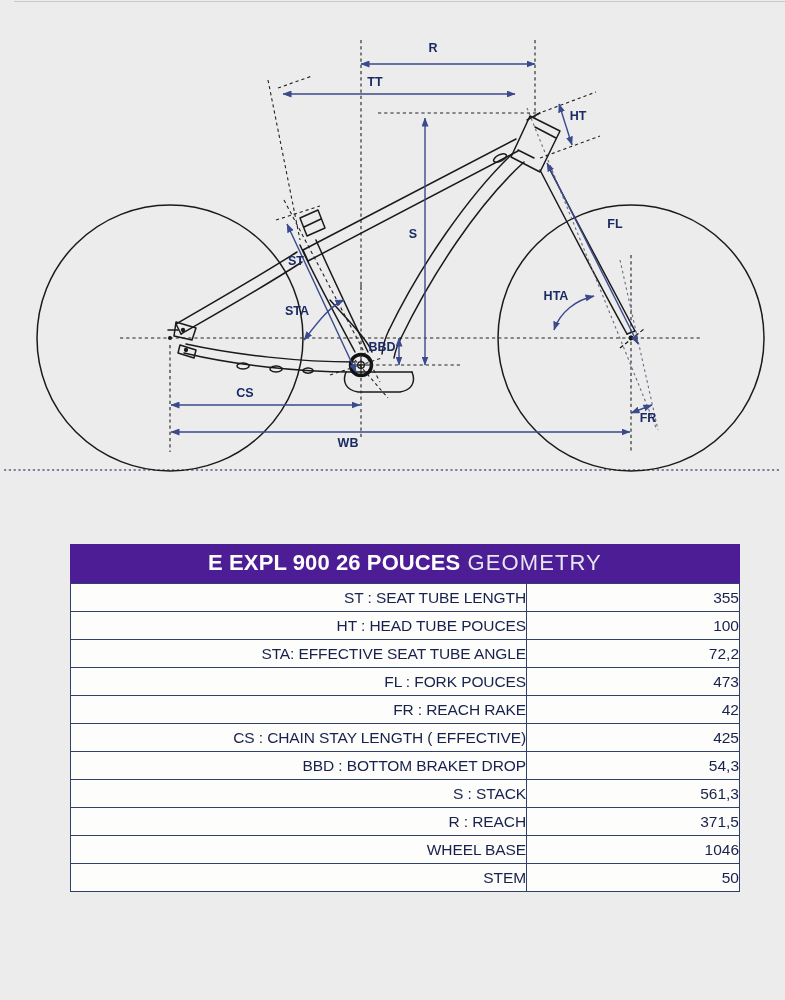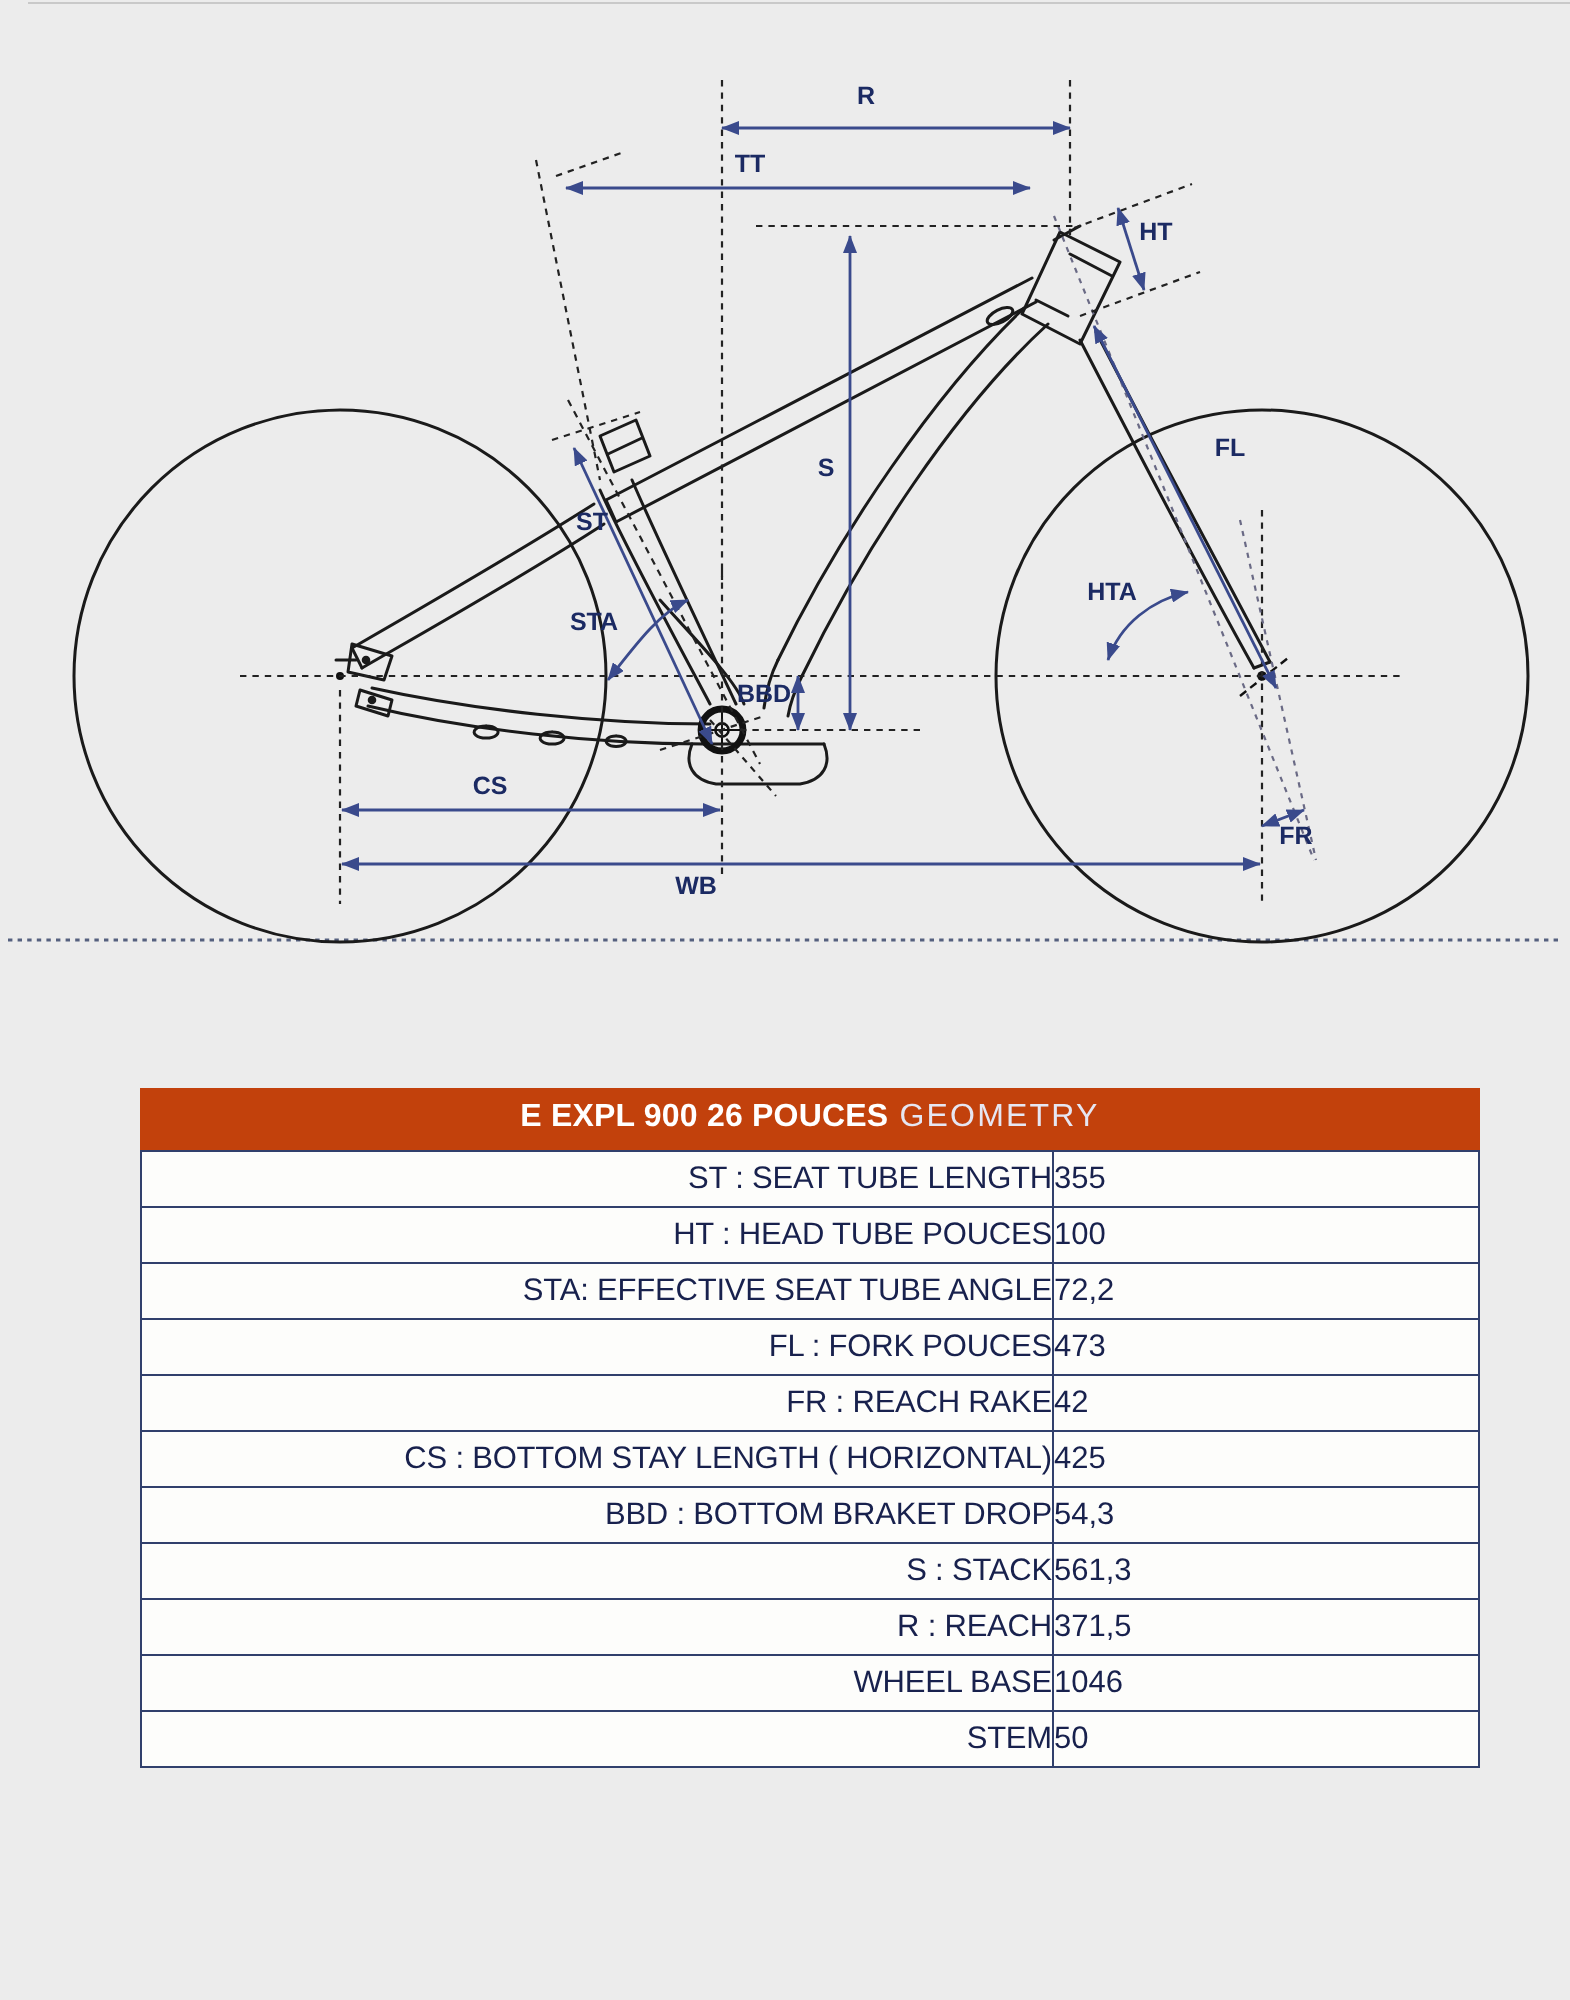--- a/index.html
+++ b/index.html
@@ -44,23 +44,23 @@
     position: absolute;
     left: 70px;
     top: 544px;
     width: 670px;
     border-collapse: collapse;
     border: 1px solid #2c3a63;
     background: #fdfdfb;
   }
   #geometry-table caption {
     caption-side: top;
-    background: #c2410c;
+    background: #4c1d95;
     color: #ffffff;
-    font-size: 16px;
+    font-size: 22px;
     letter-spacing: 0.1px;
     padding: 6px 0 7px 0;
     text-align: center;
     white-space: nowrap;
   }
   .cap-bold { font-weight: bold; }
   .cap-light {
     font-weight: normal;
     color: #e6e6f2;
     letter-spacing: 1.1px;
@@ -74,21 +74,21 @@
     background: #fdfdfb;
   }
   td.param-label {
     padding-left: 7px;
     text-align: right;
     letter-spacing: -0.1px;
     white-space: nowrap;
   }
   td.param-value {
     width: 212px;
-    text-align: left;
+    text-align: right;
   }
 
   
   .dim-label {
     font-family: "Liberation Sans", sans-serif;
     font-size: 12.5px;
     font-weight: bold;
     fill: #1b2a63;
   }
 </style>
@@ -292,21 +292,21 @@
         </tr>
         <tr>
           <td class="param-label">FL : FORK POUCES</td>
           <td class="param-value">473</td>
         </tr>
         <tr>
           <td class="param-label">FR : REACH RAKE</td>
           <td class="param-value">42</td>
         </tr>
         <tr>
-          <td class="param-label">CS : BOTTOM STAY LENGTH ( HORIZONTAL)</td>
+          <td class="param-label">CS : CHAIN STAY LENGTH ( EFFECTIVE)</td>
           <td class="param-value">425</td>
         </tr>
         <tr>
           <td class="param-label">BBD : BOTTOM BRAKET DROP</td>
           <td class="param-value">54,3</td>
         </tr>
         <tr>
           <td class="param-label">S : STACK</td>
           <td class="param-value">561,3</td>
         </tr>

